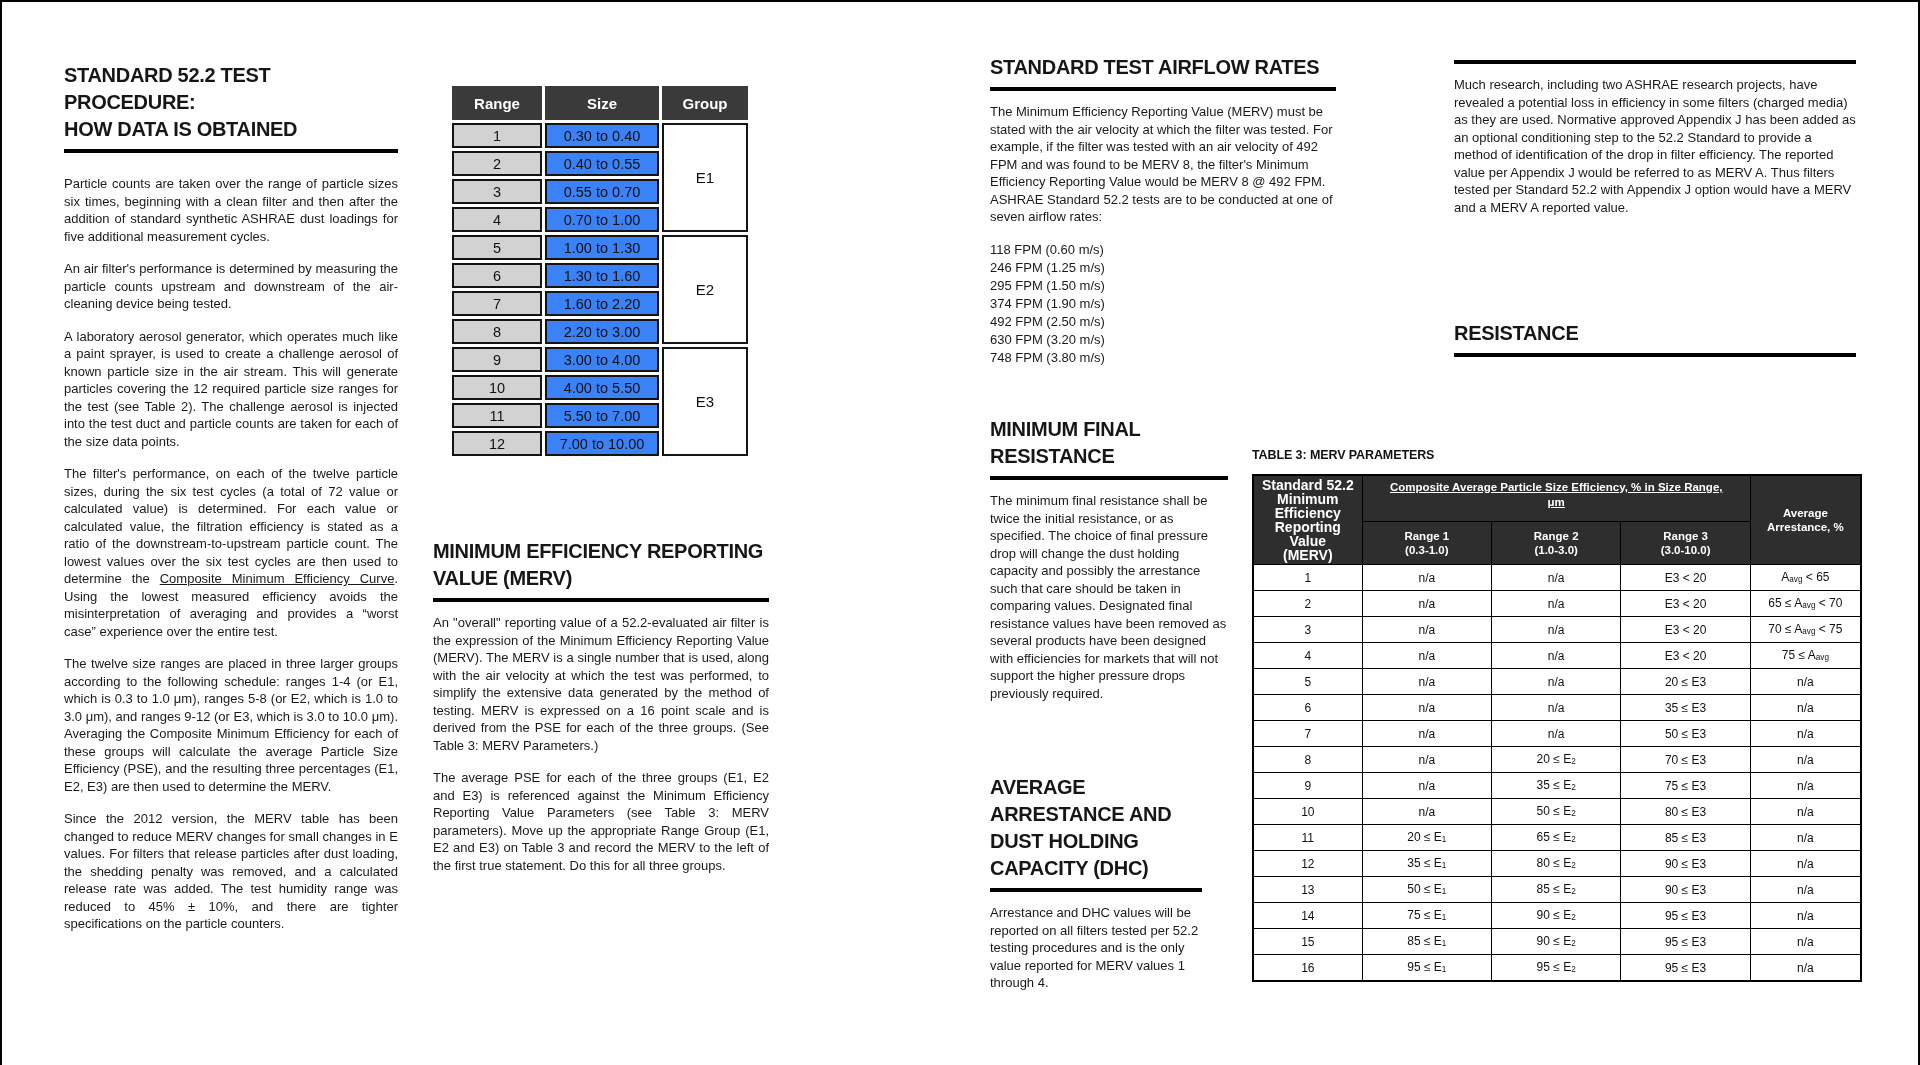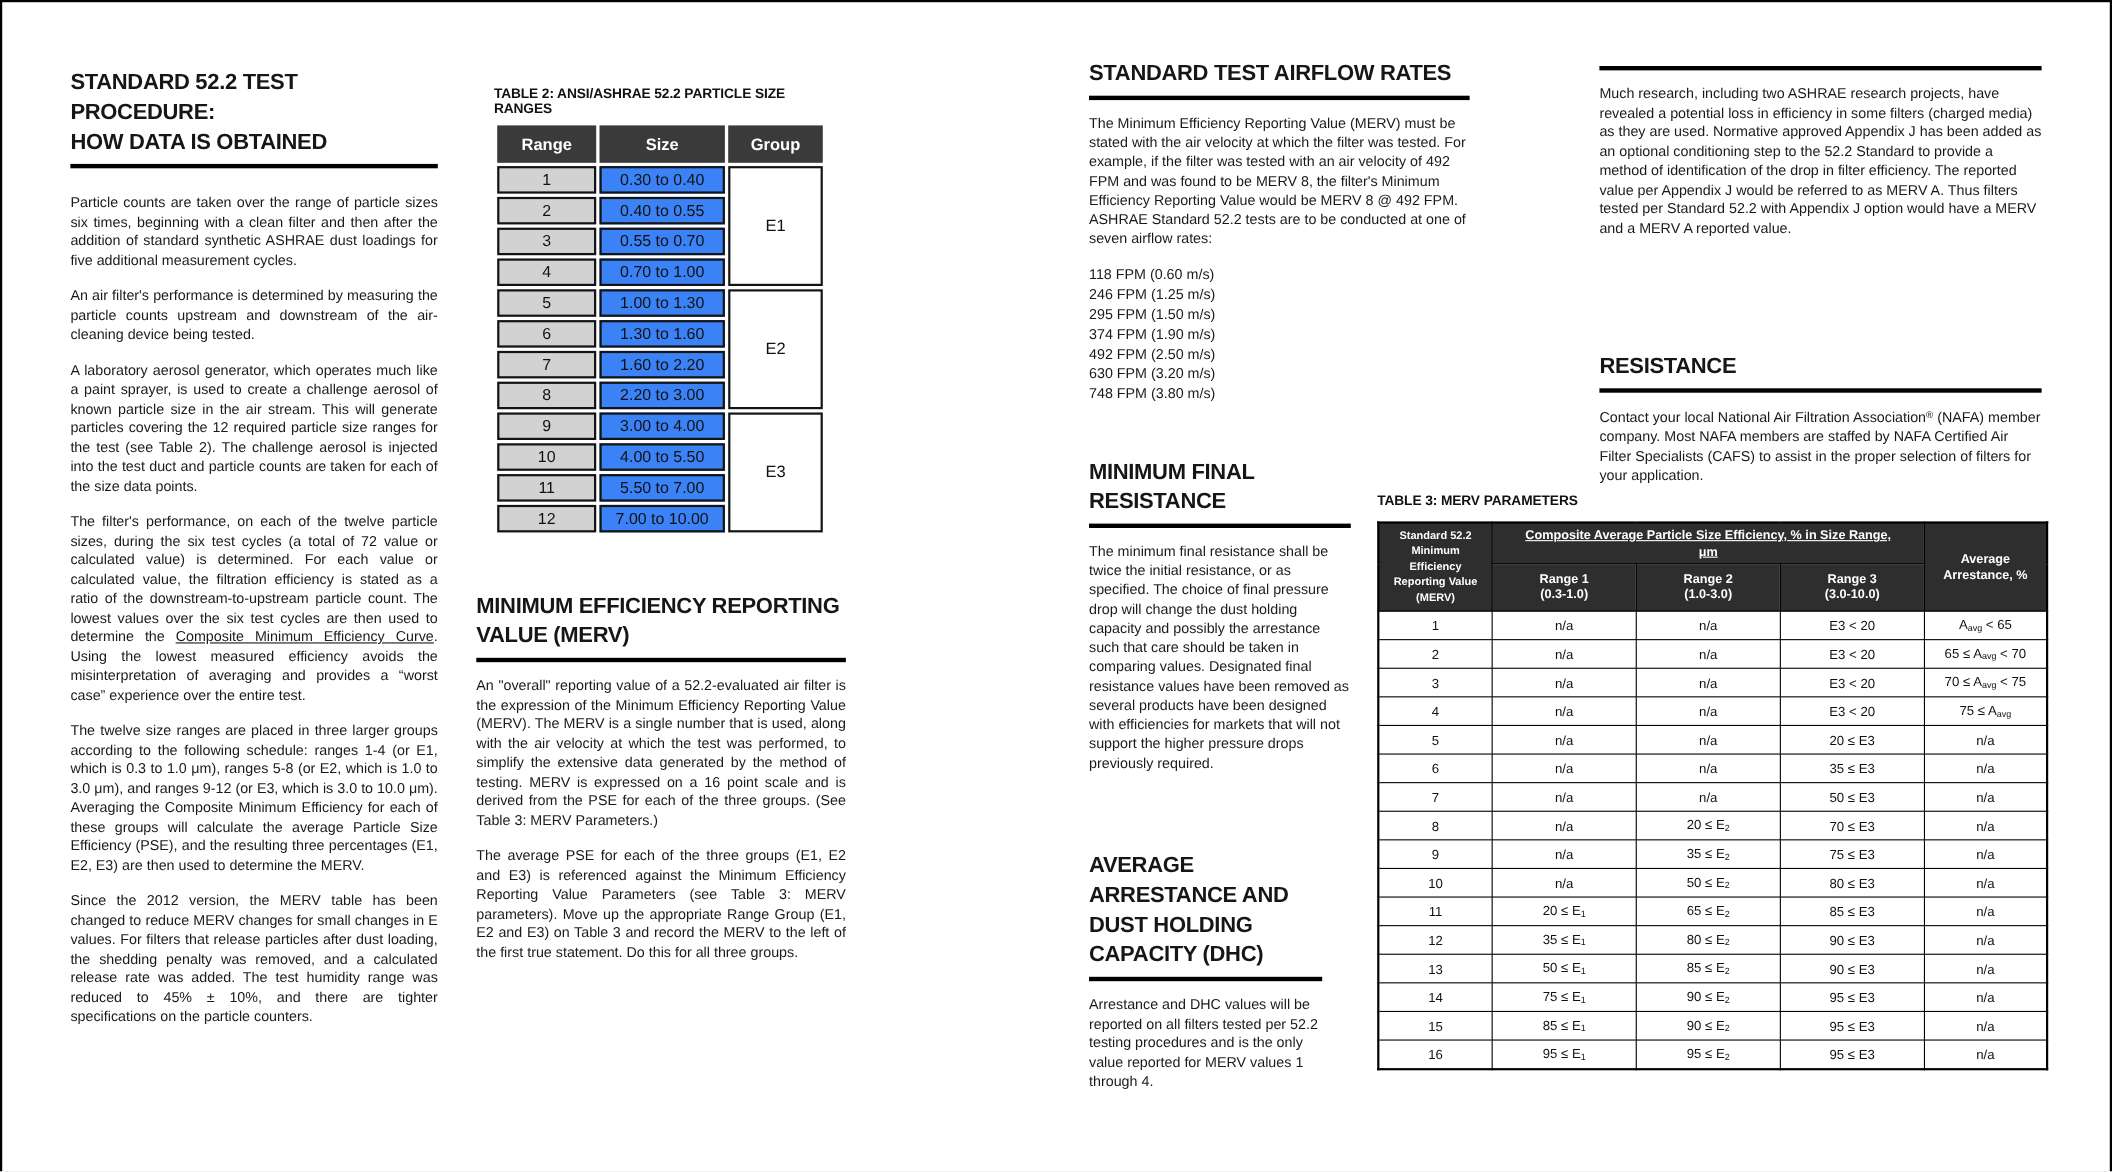--- a/index.html
+++ b/index.html
@@ -27,21 +27,21 @@
   .t2 th { background:#3a3a3a; color:#fff; font-size:15px; font-weight:700; height:24px; padding:5px 6px; border:0; }
   .t2 td { border:2px solid #141414; text-align:center; vertical-align:middle; font-size:14.5px; height:21px; padding:0; color:#111; }
   .t2 td.r { background:#d2d2d2; width:86px; }
   .t2 td.s { width:110px; background:#3b82f6; }
   .t2 td.g { width:82px; font-size:15px; background:#fff; }
 
   
   .t3 { border-collapse:collapse; margin-top:12px; border:2px solid #000; }
   .t3 th { background:#2e2e2e; color:#fff; font-weight:700; border:1px solid #000; }
   .t3 td { border:1px solid #000; text-align:center; font-size:12px; height:25px; padding:0 3px; color:#111; }
-  .t3 .h-merv { width:112px; font-size:10px; line-height:14px; padding:2px 6px; }
+  .t3 .h-merv { width:112px; font-size:14px; line-height:14px; padding:2px 6px; }
   .t3 .h-comp { font-size:11.5px; line-height:15px; vertical-align:top; padding:4px 6px 2px 6px; }
   .t3 .h-range { font-size:11.5px; line-height:14px; width:118px; height:38px; padding:2px 20px; }
   .t3 .h-arr { width:116px; font-size:11.5px; line-height:14px; padding:2px 6px; }
 
   .rates { text-align:left; font-size:13px; line-height:18px; }
   .rates div { margin:0; }
 </style>
 </head>
 <body>
 
@@ -54,21 +54,20 @@
         <p>Particle counts are taken over the range of particle sizes six times, beginning with a clean filter and then after the addition of standard synthetic ASHRAE dust loadings for five additional measurement cycles.</p>
         <p>An air filter's performance is determined by measuring the particle counts upstream and downstream of the air-cleaning device being tested.</p>
         <p>A laboratory aerosol generator, which operates much like a paint sprayer, is used to create a challenge aerosol of known particle size in the air stream. This will generate particles covering the 12 required particle size ranges for the test (see Table 2). The challenge aerosol is injected into the test duct and particle counts are taken for each of the size data points.</p>
         <p>The filter's performance, on each of the twelve particle sizes, during the six test cycles (a total of 72 value or calculated value) is determined. For each value or calculated value, the filtration efficiency is stated as a ratio of the downstream-to-upstream particle count. The lowest values over the six test cycles are then used to determine the <span class="u">Composite Minimum Efficiency Curve</span>. Using the lowest measured efficiency avoids the misinterpretation of averaging and provides a “worst case” experience over the entire test.</p>
         <p>The twelve size ranges are placed in three larger groups according to the following schedule: ranges 1-4 (or E1, which is 0.3 to 1.0 μm), ranges 5-8 (or E2, which is 1.0 to 3.0 μm), and ranges 9-12 (or E3, which is 3.0 to 10.0 μm). Averaging the Composite Minimum Efficiency for each of these groups will calculate the average Particle Size Efficiency (PSE), and the resulting three percentages (E1, E2, E3) are then used to determine the MERV.</p>
         <p>Since the 2012 version, the MERV table has been changed to reduce MERV changes for small changes in E values. For filters that release particles after dust loading, the shedding penalty was removed, and a calculated release rate was added. The test humidity range was reduced to 45% ± 10%, and there are tighter specifications on the particle counters.</p>
       </div>
   </div>
 
   <div class="sec" style="left:447px; top:76px; width:302px;">
-    <div class="tcaption">TABLE 2: ANSI/ASHRAE 52.2 PARTICLE SIZE RANGES</div>
     <table class="t2" id="t2">
         <thead>
           <tr>
             <th>Range</th>
             <th>Size</th>
             <th>Group</th>
           </tr>
         </thead>
         <tbody>
           <tr>
@@ -171,23 +170,20 @@
   <div class="sec" style="left:1452px; top:52px; width:402px;">
     <div class="rule"></div>
     <div class="paras">
       <p>Much research, including two ASHRAE research projects, have revealed a potential loss in efficiency in some filters (charged media) as they are used. Normative approved Appendix J has been added as an optional conditioning step to the 52.2 Standard to provide a method of identification of the drop in filter efficiency. The reported value per Appendix J would be referred to as MERV A. Thus filters tested per Standard 52.2 with Appendix J option would have a MERV and a MERV A reported value.</p>
     </div>
   </div>
 
   <div class="sec" style="left:1452px; top:318px; width:402px;">
     <h2 class="title">RESISTANCE</h2>
     <div class="rule"></div>
-    <div class="paras">
-      <p>Contact your local National Air Filtration Association<sup>®</sup> (NAFA) member company. Most NAFA members are staffed by NAFA Certified Air Filter Specialists (CAFS) to assist in the proper selection of filters for your application.</p>
-    </div>
   </div>
 
   <div class="sec" style="left:1250px; top:446px; width:610px;">
     <div class="tcaption">TABLE 3: MERV PARAMETERS</div>
     <table class="t3" id="t3">
         <thead>
           <tr>
             <th class="h-merv" rowspan="2">Standard 52.2<br>Minimum<br>Efficiency<br>Reporting Value<br>(MERV)</th>
             <th class="h-comp" colspan="3"><span class="u">Composite Average Particle Size Efficiency, % in Size Range,</span><br><span class="u">μm</span></th>
             <th class="h-arr" rowspan="2">Average<br>Arrestance, %</th>

